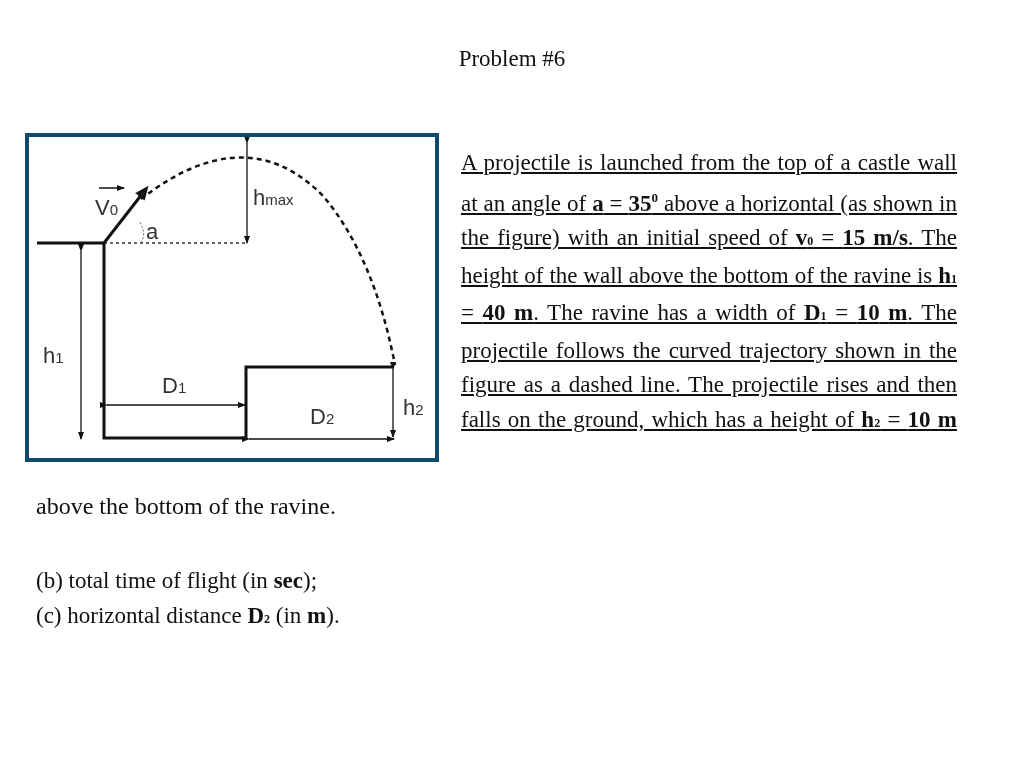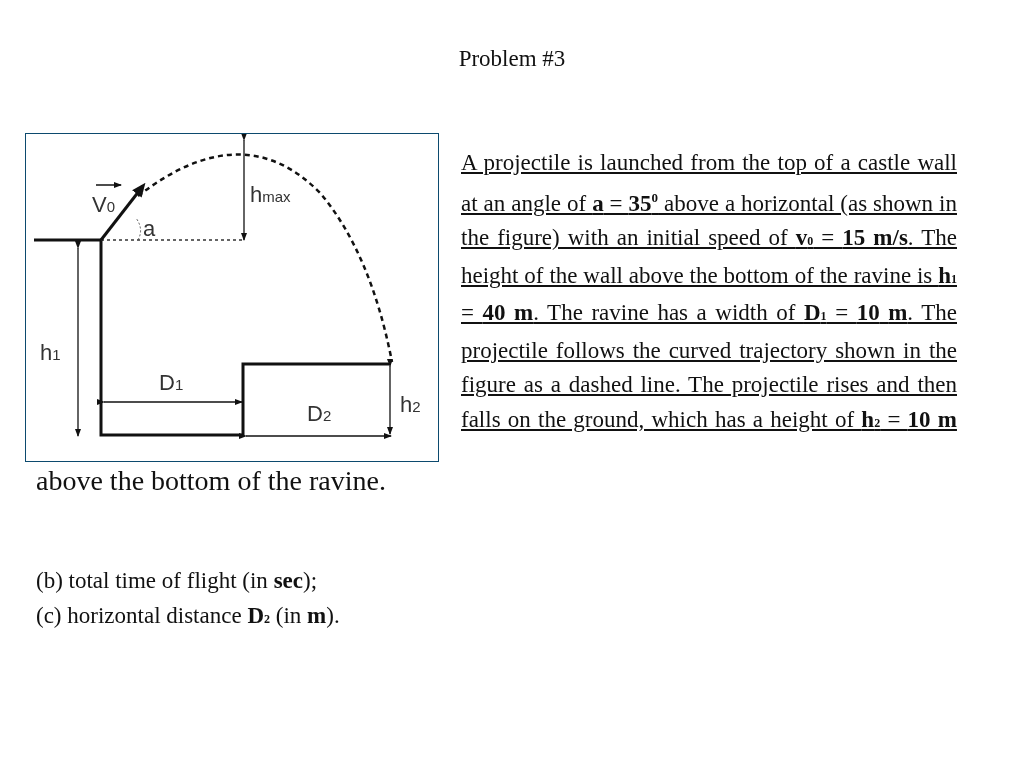--- a/index.html
+++ b/index.html
@@ -1,36 +1,36 @@
 <!DOCTYPE html>
 <html><head>
 <meta charset="utf-8">
 <style>
   html, body { margin:0; padding:0; background:#ffffff; }
   body { width:1024px; height:757px; position:relative; overflow:hidden;
          font-family:"Liberation Serif","DejaVu Serif",serif; color:#111; }
   .title { position:absolute; left:0; width:1024px; top:46px; text-align:center;
            font-size:23px; }
   .figure-frame { position:absolute; left:25px; top:133px; width:414px; height:329px;
-                  border:1px solid #0c4a6e; box-sizing:border-box; background:#fff; }
+                  border:4px solid #0c4a6e; box-sizing:border-box; background:#fff; }
   .figure-frame svg { position:absolute; left:0; top:0; }
   .fig-label { font-family:"Liberation Sans","DejaVu Sans",sans-serif; fill:#333; }
   .para { position:absolute; left:461px; top:146px; width:496px; font-size:23px;
           line-height:34.5px; text-align:justify; text-align-last:justify;text-decoration:underline; }
-  .para-cont { position:absolute; left:36px; top:465px; font-size:28px; }
+  .para-cont { position:absolute; left:36px; top:493px; font-size:24px; }
   .find { position:absolute; left:36px; top:564px; font-size:23px; line-height:34.5px; }
   .find-head { text-decoration:underline; }
   .sub { font-size:12px; vertical-align:baseline; }
   .sup { font-size:13px; vertical-align:9px; }
   b { font-weight:bold; }
 </style>
 </head>
 <body>
 
-<div class="title">Problem #3</div>
+<div class="title">Problem #6</div>
 
 <div class="figure-frame">
   <svg width="412" height="327" viewBox="0 0 412 327">
     <defs>
       <marker id="ah" markerWidth="8" markerHeight="8" refX="7" refY="4" orient="auto" markerUnits="userSpaceOnUse">
         <path d="M0,1 L8,4 L0,7 Z" fill="#111"></path>
       </marker>
       <marker id="ahb" markerWidth="14" markerHeight="14" refX="10" refY="7" orient="auto" markerUnits="userSpaceOnUse">
         <path d="M0,1 L14,7 L0,13 Z" fill="#111"></path>
       </marker>

